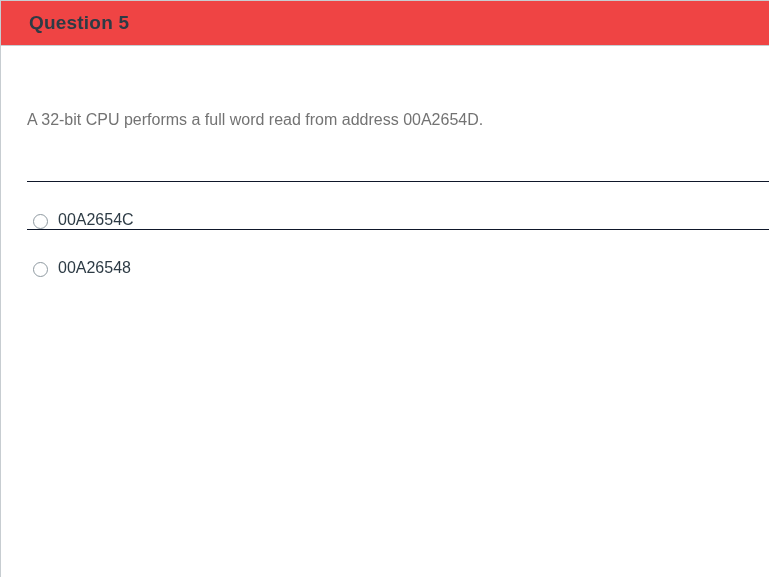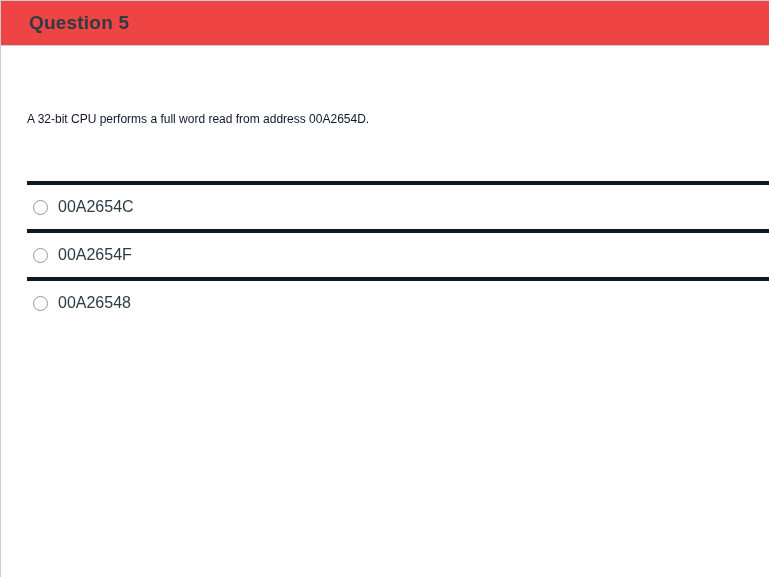--- a/index.html
+++ b/index.html
@@ -27,35 +27,35 @@
     font-size: 19px;
     font-weight: bold;
     color: #2D3B45;
     letter-spacing: 0.2px;
   }
   .question-body {
     padding: 0 30px 0 26px;
   }
   .question-body p {
     margin: 0;
-    font-size: 12px;
+    font-size: 16px;
     line-height: 19px;
-    color: #0f172a;
+    color: #737373;
   }
   .question-body p.first { margin-top: 64px; }
   .question-body p.second { margin-top: 26px; }
   .answers {
     margin-top: 52px;
     margin-left: 26px;
   }
   .answer-row {
     height: 48px;
-    border-top: 4px solid #0f172a;
+    border-top: 1px solid #0f172a;
     display: flex;
-    align-items: center;
+    align-items: flex-end;
     cursor: pointer;
   }
   .radio {
     width: 15px;
     height: 15px;
     margin-left: 6px;
     border: 1px solid #8F9AA1;
     border-radius: 50%;
     background: #ffffff;
     flex: 0 0 auto;
@@ -80,24 +80,20 @@
   </div>
 
   <div class="answers">
 
     <div class="answer-row">
       <span class="radio" role="radio" aria-checked="false"></span>
       <span class="answer-label">00A2654C</span>
     </div>
 
 
-    <div class="answer-row">
-      <span class="radio" role="radio" aria-checked="false"></span>
-      <span class="answer-label">00A2654F</span>
-    </div>
 
 
 
     <div class="answer-row">
       <span class="radio" role="radio" aria-checked="false"></span>
       <span class="answer-label">00A26548</span>
     </div>
 
 
   </div>

